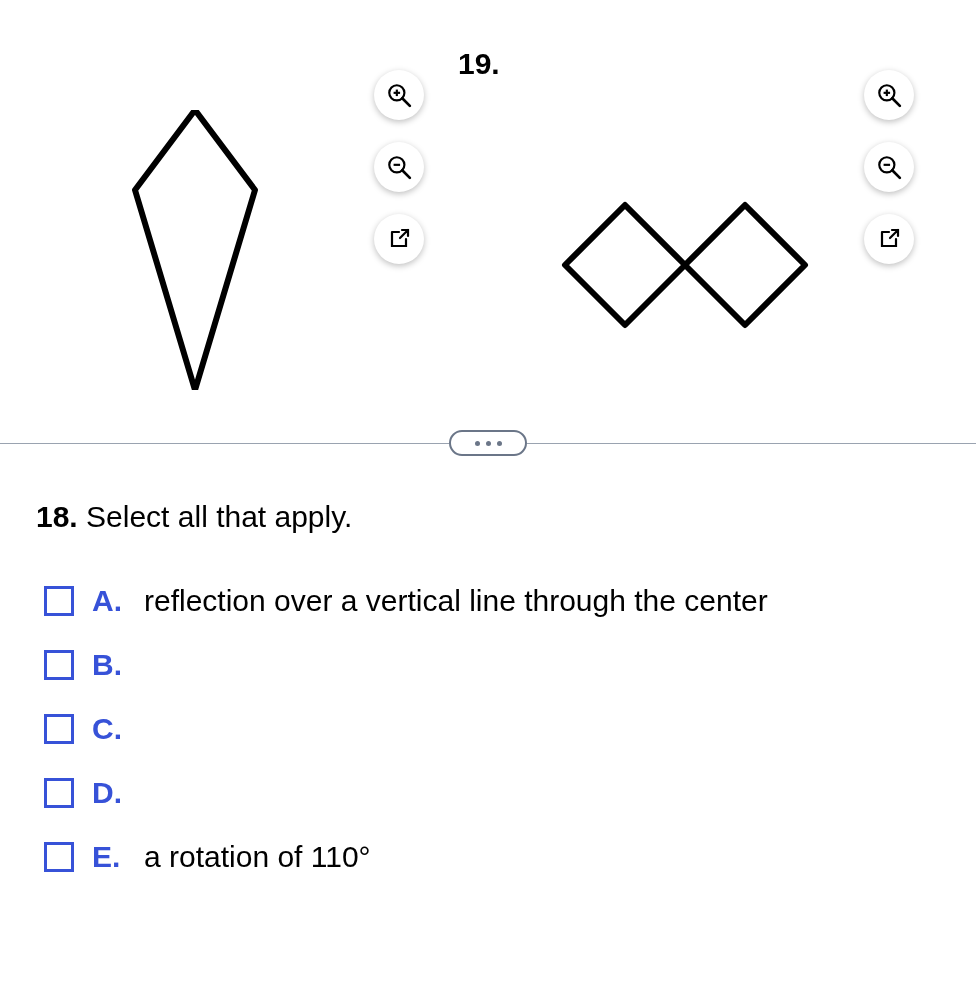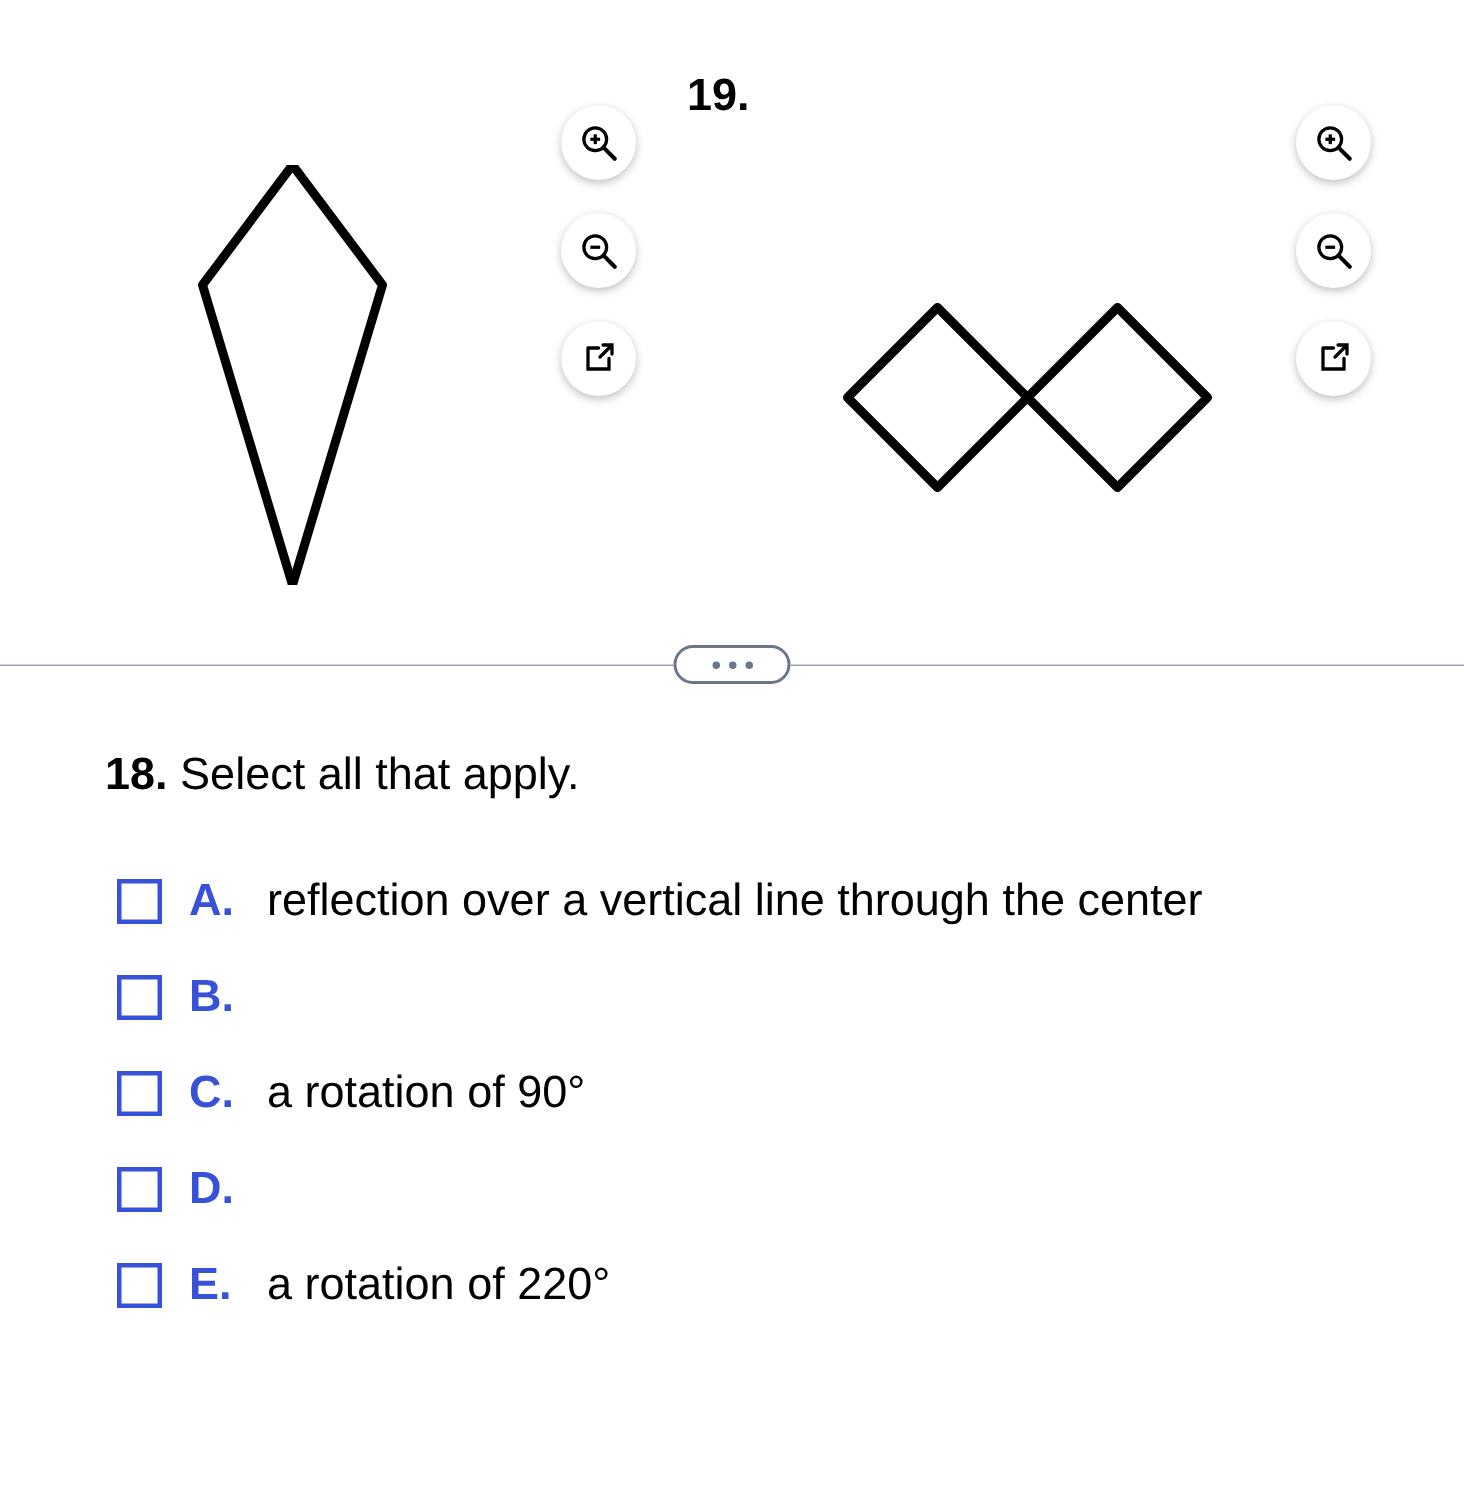--- a/index.html
+++ b/index.html
@@ -80,21 +80,20 @@
     cursor: pointer;
   }
   .divider-pill .dot {
     width: 5px; height: 5px; border-radius: 50%; background: #6b7688;
   }
   .question-block {
     position: absolute;
     top: 500px;
     left: 36px;
     right: 36px;
-    margin-left: 34px;
   }
   .q-prompt {
     font-size: 30px;
     margin-bottom: 50px;
   }
   .q-num { font-weight: bold; }
   .options {
     display: flex;
     flex-direction: column;
     gap: 30px;
@@ -206,25 +205,24 @@
       <span class="opt-letter">A.</span>
       <span class="opt-text">reflection over a vertical line through the center</span>
     </div>
     <div class="option-row">
       <div class="checkbox"></div>
       <span class="opt-letter">B.</span>
     </div>
     <div class="option-row">
       <div class="checkbox"></div>
       <span class="opt-letter">C.</span>
-      <span class="opt-text">a rotation of 90°</span>
     </div>
     <div class="option-row">
       <div class="checkbox"></div>
       <span class="opt-letter">D.</span>
     </div>
     <div class="option-row">
       <div class="checkbox"></div>
       <span class="opt-letter">E.</span>
-      <span class="opt-text">a rotation of 220°</span>
+      <span class="opt-text">a rotation of 110°</span>
     </div>
   </div>
 </div>
 
 </body></html>

